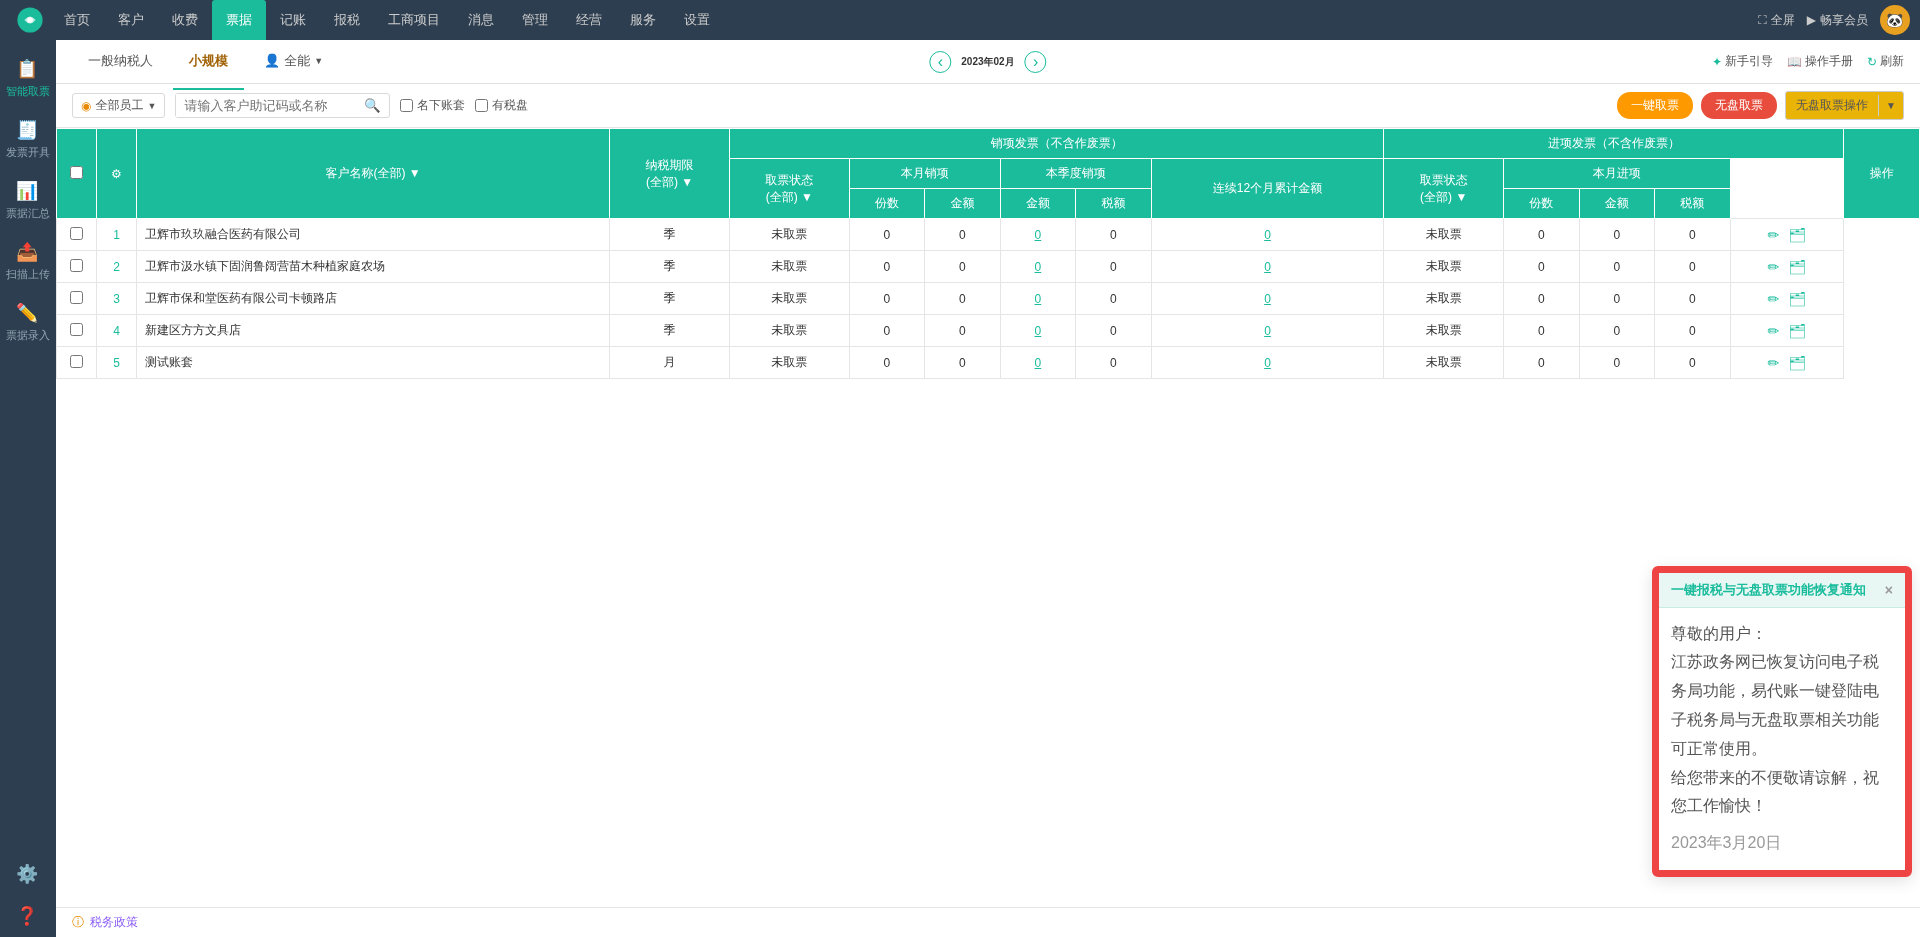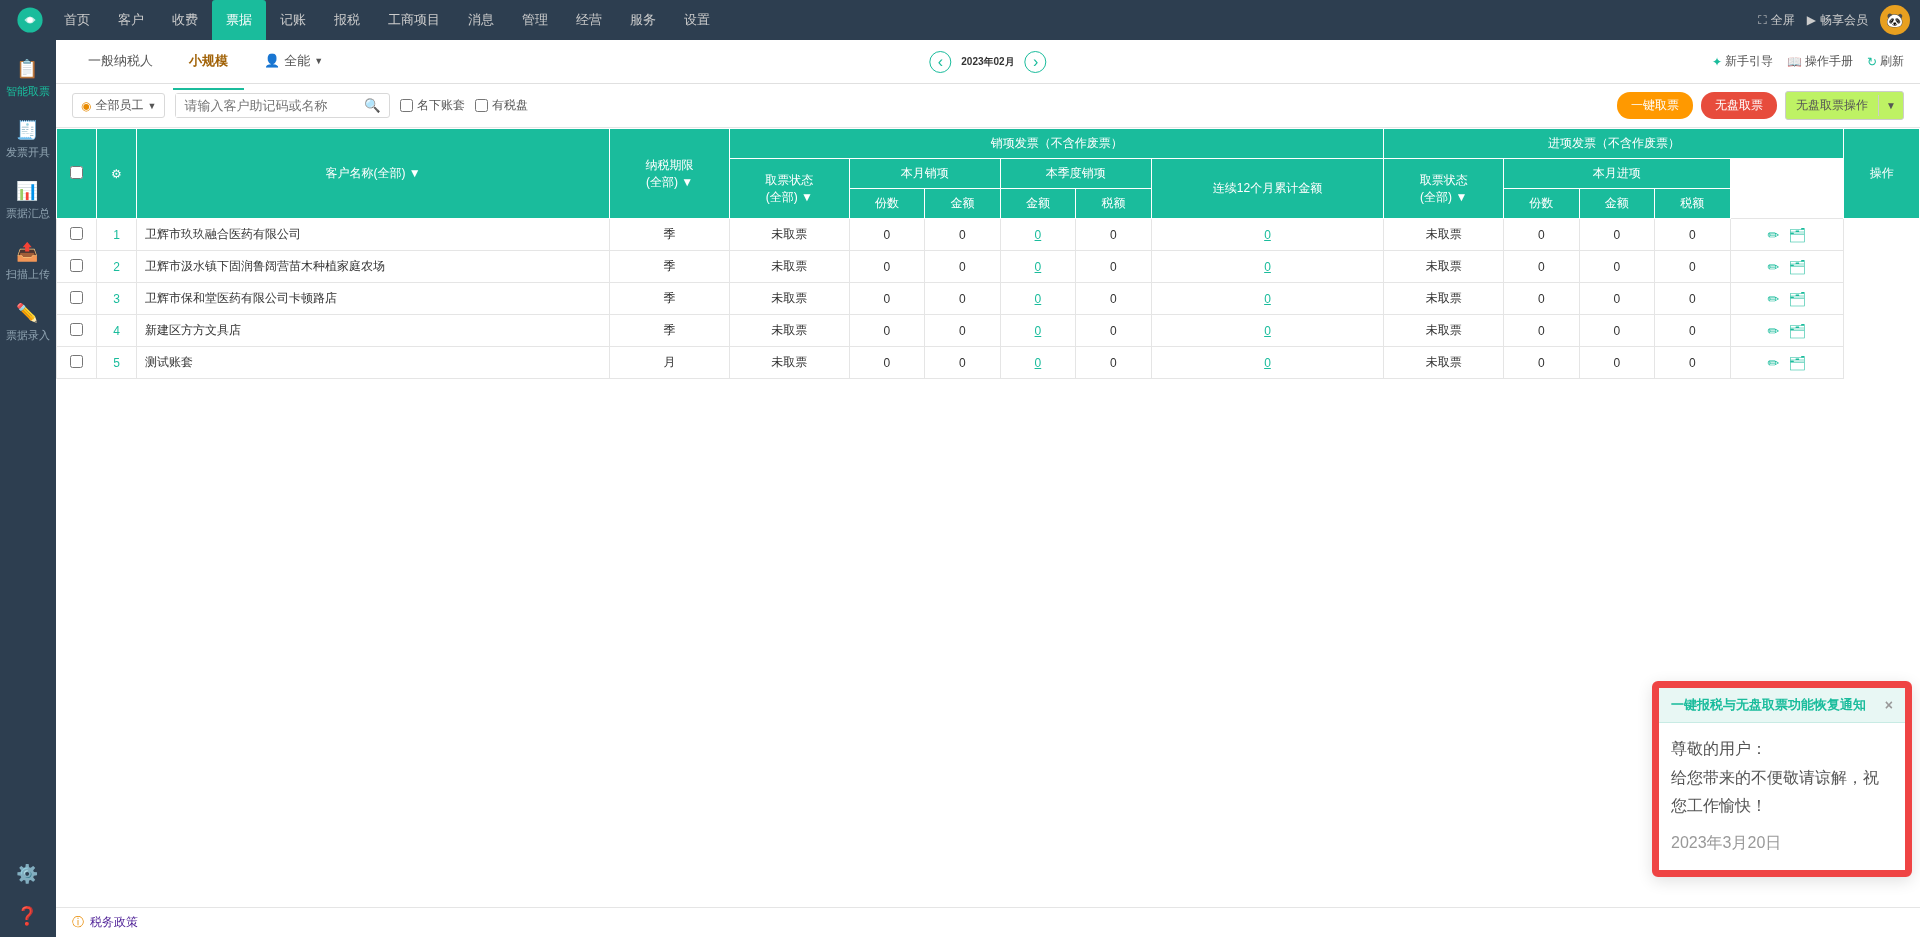--- a/index.html
+++ b/index.html
@@ -96,21 +96,21 @@
     }
     tbody tr td.name-cell { text-align: left; }
     .row-num { color: #1abc9c; }
     .link { color: #1abc9c; text-decoration: underline; cursor: pointer; }
     .action-icon { color: #1abc9c; cursor: pointer; font-size: 14px; margin: 0 3px; }
     .select-col { width: 40px; }
     .settings-col { width: 40px; }
 
     
     .btn-dropdown {
-      display: flex; align-items: center; background: #bef264; border: 1px solid #ccc;
+      display: flex; align-items: center; background: #eab308; border: 1px solid #ccc;
       border-radius: 3px; overflow: hidden; cursor: pointer;
     }
     .btn-dropdown .main-part { padding: 5px 10px; font-size: 12px; color: #555; }
     .btn-dropdown .arrow-part { padding: 5px 7px; border-left: 1px solid #ccc; color: #555; font-size: 10px; }
 
     
     .notification-panel {
       position: fixed; right: 8px; bottom: 60px; width: 260px;
       background: #fff; border: 7px solid #ef4444; border-radius: 6px;
       box-shadow: 0 4px 16px rgba(0,0,0,0.12); z-index: 200; padding: 0;
@@ -122,21 +122,21 @@
     }
     .notif-close { cursor: pointer; color: #999; font-size: 14px; }
     .notif-body { padding: 12px; font-size: 16px; color: #555; line-height: 1.8; }
     .notif-date { color: #999; margin-top: 8px; }
 
     
     .bottom-bar {
       background: #fff; border-top: 1px solid #e5e5e5;
       padding: 6px 16px; display: flex; align-items: center; gap: 6px; font-size: 12px;
     }
-    .bottom-link { color: #4c1d95; cursor: pointer; display: flex; align-items: center; gap: 3px; font-family: Liberation Serif, serif; }
+    .bottom-link { color: #8b5cf6; cursor: pointer; display: flex; align-items: center; gap: 3px; font-family: Liberation Serif, serif; }
   </style>
 </head>
 <body>
 
 <div class="top-nav">
   <div class="logo">
     <svg viewBox="0 0 40 40" fill="none">
       <circle cx="20" cy="20" r="18" fill="#1abc9c"></circle>
       <path d="M12 20 Q20 10 28 20 Q20 30 12 20Z" fill="#fff" opacity="0.7"></path>
       <circle cx="20" cy="20" r="4" fill="#fff"></circle>
@@ -421,16 +421,17 @@
   <div style="position:relative; overflow:hidden;">
     <div style="position:absolute; top:-8px; right:8px; width:70px; height:25px; background:#7edcd0; border-radius:50% 50% 0 0; opacity:0.5; transform:rotate(-5deg);"></div>
     <div style="position:absolute; top:-5px; right:20px; width:40px; height:20px; background:#1abc9c; border-radius:50% 50% 0 0; opacity:0.4; transform:rotate(10deg);"></div>
   </div>
   <div class="notif-header">
     <span>一键报税与无盘取票功能恢复通知</span>
     <span class="notif-close">×</span>
   </div>
   <div class="notif-body">
     <div>尊敬的用户：</div>
+    <div>江苏政务网已恢复访问电子税务局功能，易代账一键登陆电子税务局与无盘取票相关功能可正常使用。</div>
     <div>给您带来的不便敬请谅解，祝您工作愉快！</div>
     <div class="notif-date">2023年3月20日</div>
   </div>
 </div>
 
 </body></html>

